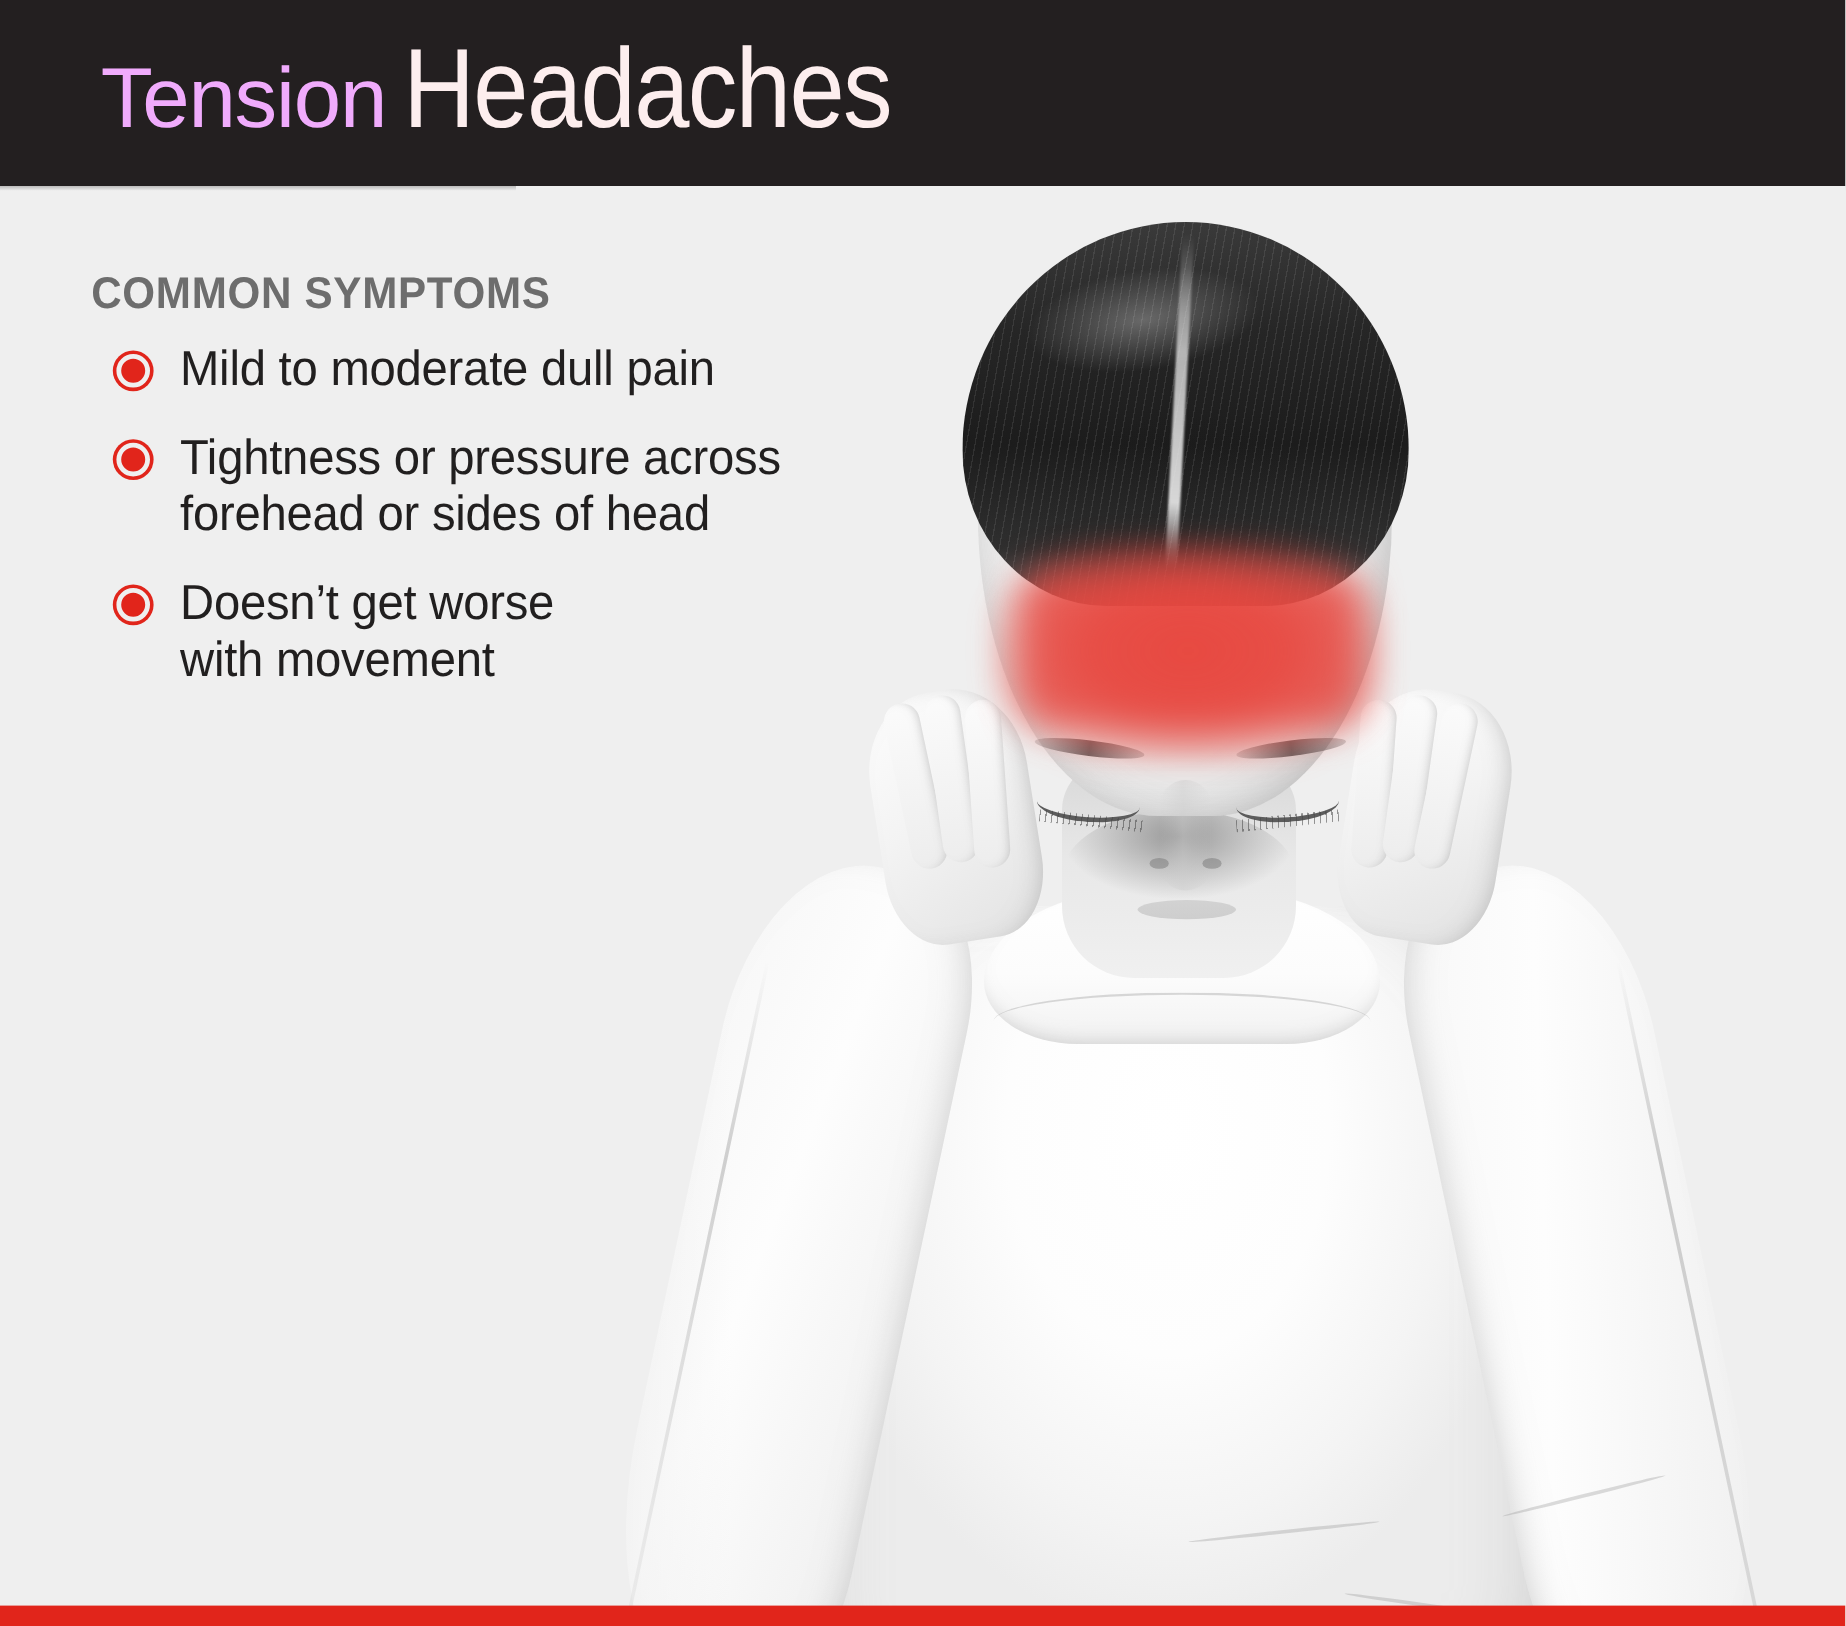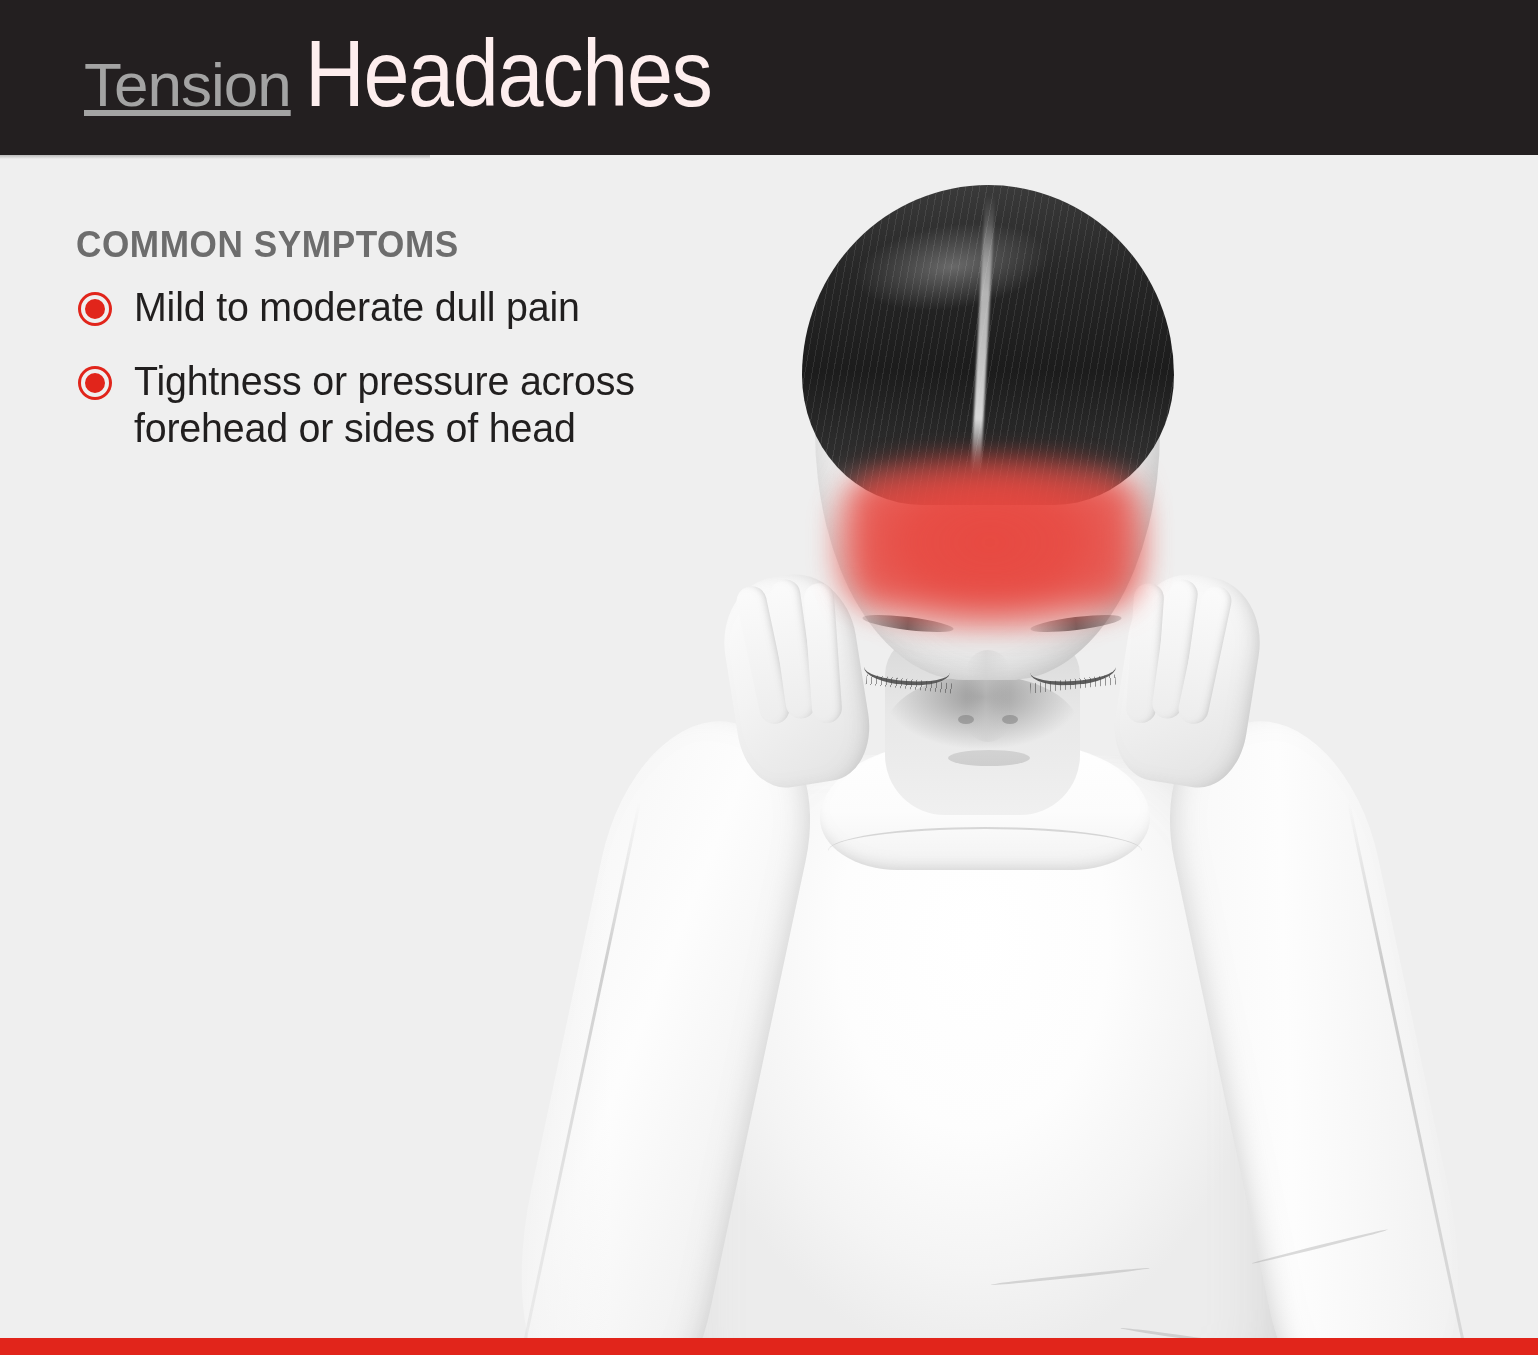--- a/index.html
+++ b/index.html
@@ -16,23 +16,22 @@
     position:absolute;left:0;top:0;width:1538px;height:155px;
     background:#231f20;
   }
   .header-title{
     position:absolute;left:84px;top:27px;
     white-space:nowrap;
     line-height:1;
   }
   .title-light{
     font-family:"Liberation Sans", sans-serif;
-    font-size:62px;font-weight:300;letter-spacing:-1px;
-    color:#a3a3a3;
-    text-decoration:underline;
+    font-size:71px;font-weight:300;letter-spacing:-1px;
+    color:#f0abfc;
   }
   .title-strong{
     font-family:"Liberation Sans", sans-serif;
     font-size:94px;font-weight:400;letter-spacing:-1.5px;
     color:#fdeeee;
     display:inline-block;
     transform:scaleX(0.88);
     transform-origin:left center;
     margin-left:14px;
   }
@@ -54,21 +53,21 @@
     font-family:"Liberation Sans", sans-serif;
     font-size:37px;font-weight:bold;
     color:#6d6d6d;
     letter-spacing:0.6px;
     margin:0 0 18px 0;
     transform:scaleX(0.95);
     transform-origin:left center;
     white-space:nowrap;
   }
 
-  .bullets{margin:0;padding:0;list-style:none;}
+  .bullets{margin:16px;padding:0;list-style:none;}
   .bullet{
     position:relative;
     padding-left:58px;
     margin-bottom:26px;
     font-family:"Liberation Sans", sans-serif;
     font-size:41px;
     font-weight:400;
     line-height:1.16;
     color:#211f1f;
     letter-spacing:-0.2px;
@@ -414,20 +413,25 @@
           <span class="marker"></span>
           <span class="line">Mild to moderate dull pain</span>
         </li>
 
         <li class="bullet">
           <span class="marker"></span>
           <span class="line">Tightness or pressure across</span>
           <span class="line">forehead or sides of head</span>
         </li>
 
+        <li class="bullet">
+          <span class="marker"></span>
+          <span class="line">Doesn’t get worse</span>
+          <span class="line">with movement</span>
+        </li>
 
       </ul>
     </div>
 
 
   </div>
 
   <div class="footer-bar"></div>
 
 </div>

